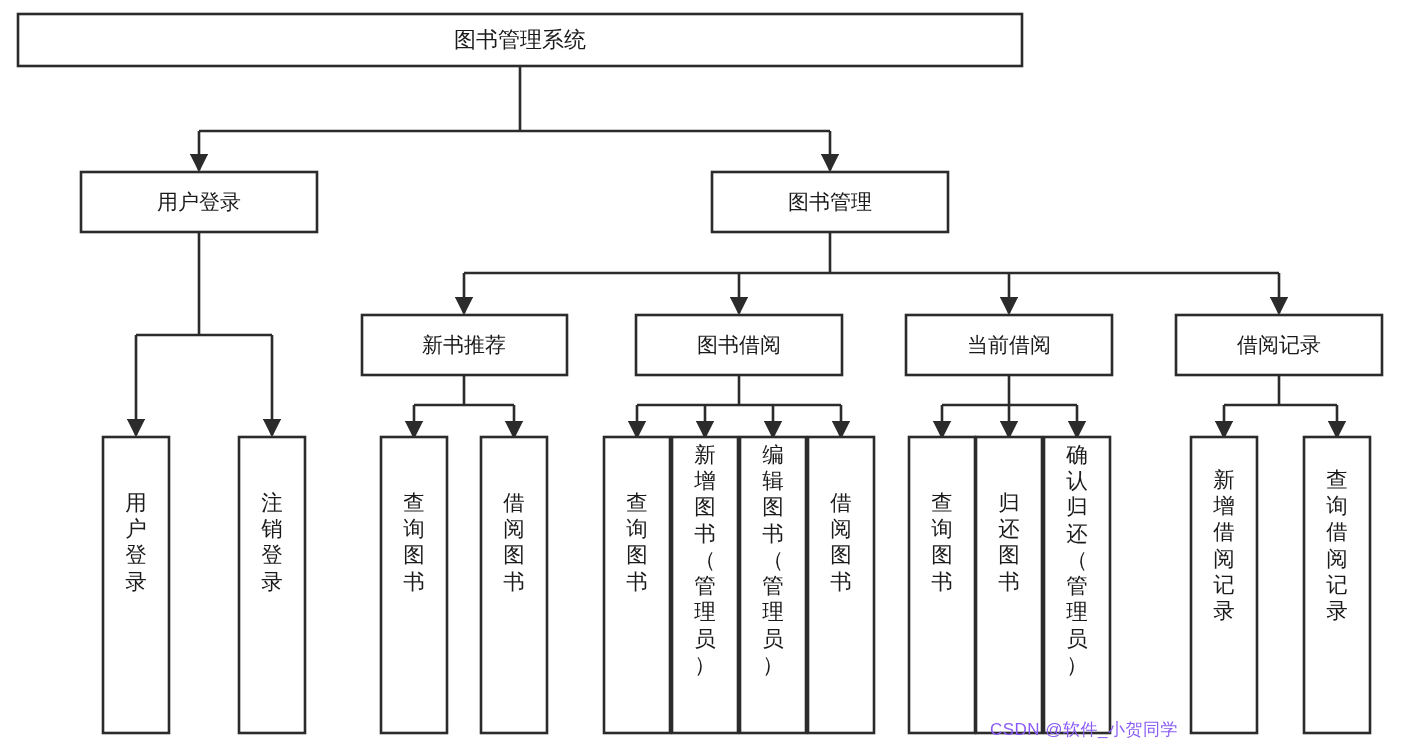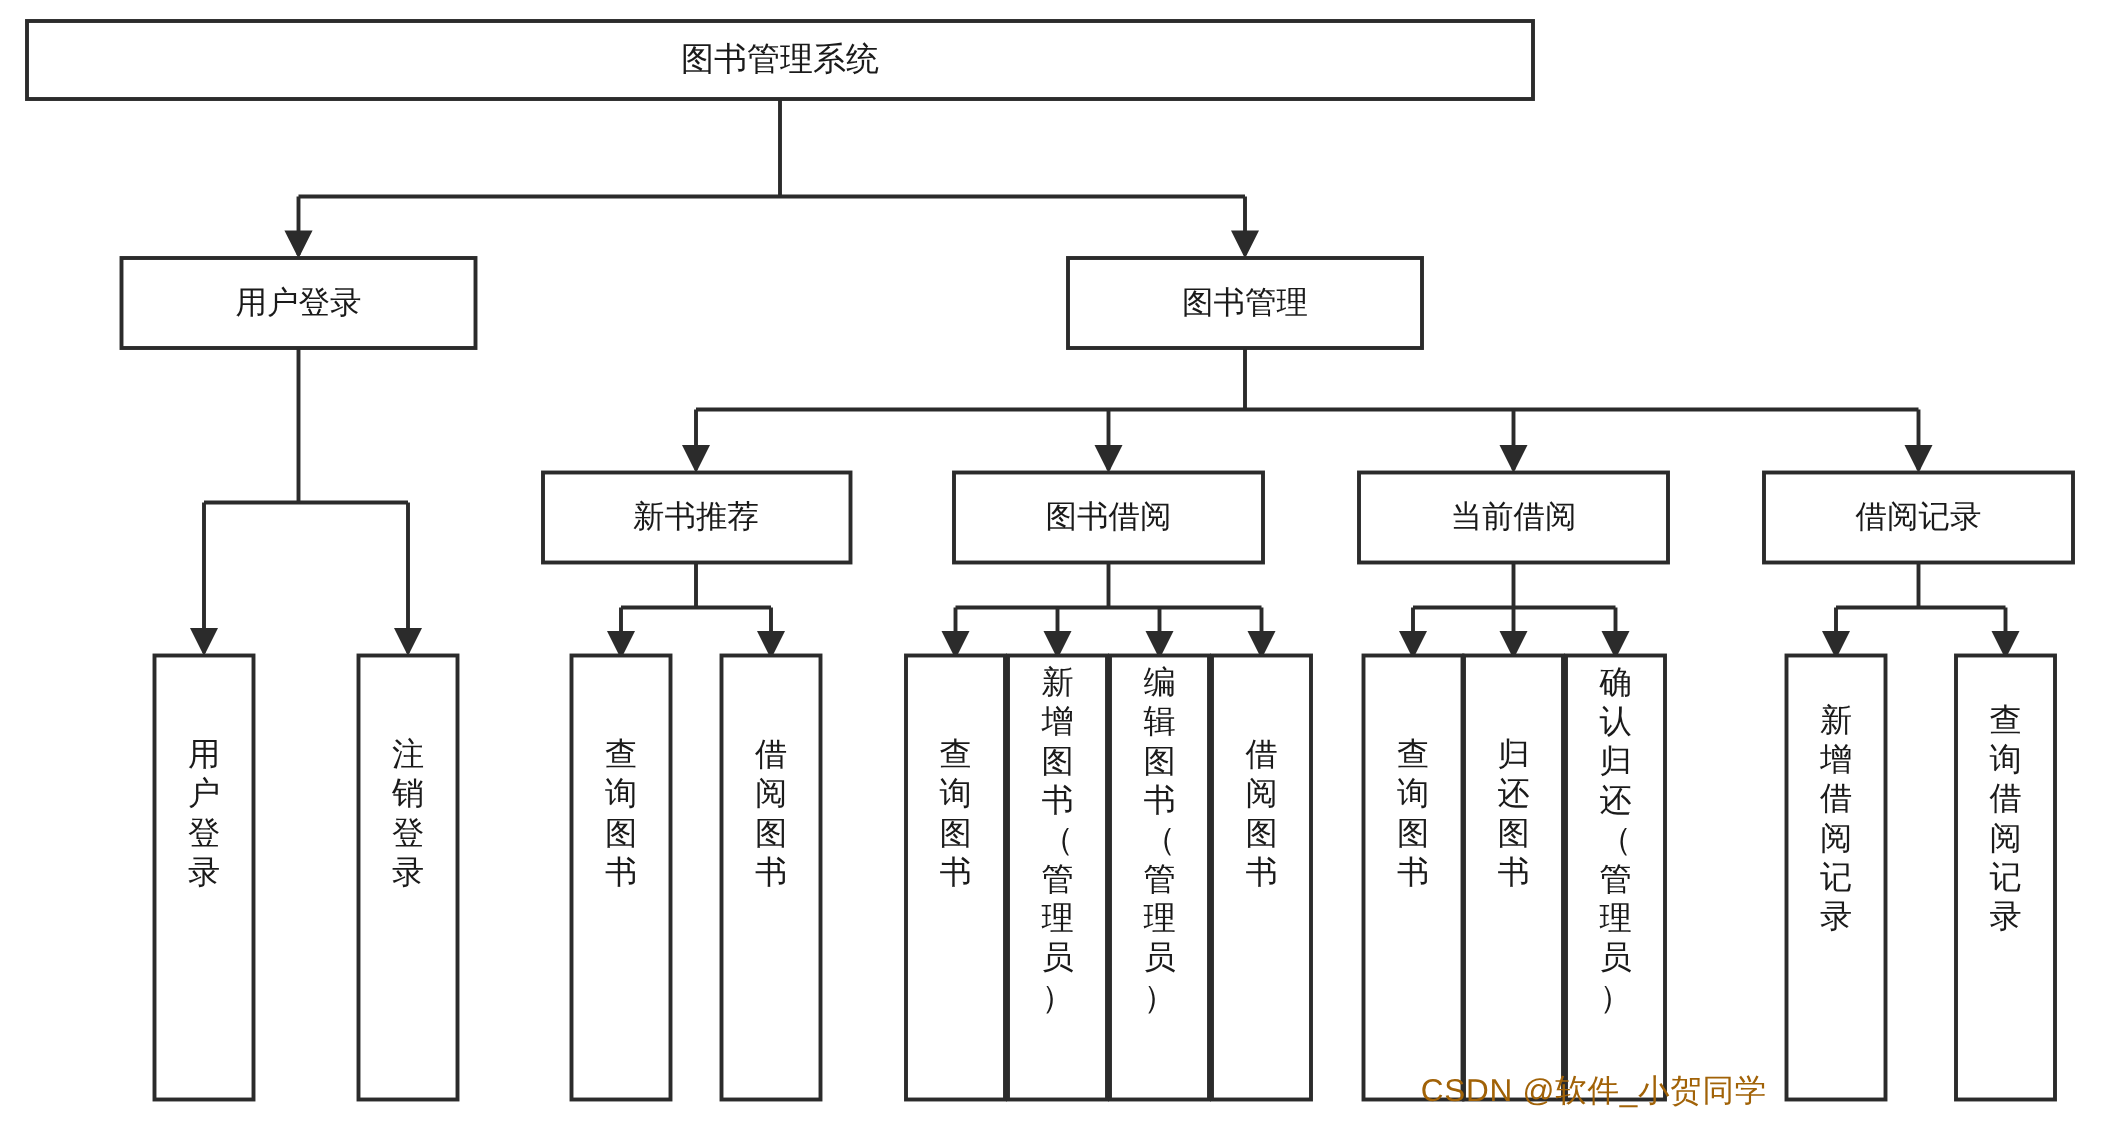--- a/index.html
+++ b/index.html
@@ -58,22 +58,22 @@
     fill: #1a1a1a;
     font-family: "Liberation Sans", "DejaVu Sans", sans-serif;
     font-size: 21.5px;
     text-anchor: middle;
   }
   .watermark {
     position: absolute;
     right: 8px;
     bottom: 6px;
     font-family: "Liberation Sans", "DejaVu Sans", sans-serif;
-    font-size: 21px;
-    color: #a16207;
+    font-size: 17px;
+    color: #8b5cf6;
     letter-spacing: 0.5px;
     white-space: nowrap;
     pointer-events: none;
     user-select: none;
   }
 </style>
 </head>
 <body>
 
 <div id="diagram-root">

